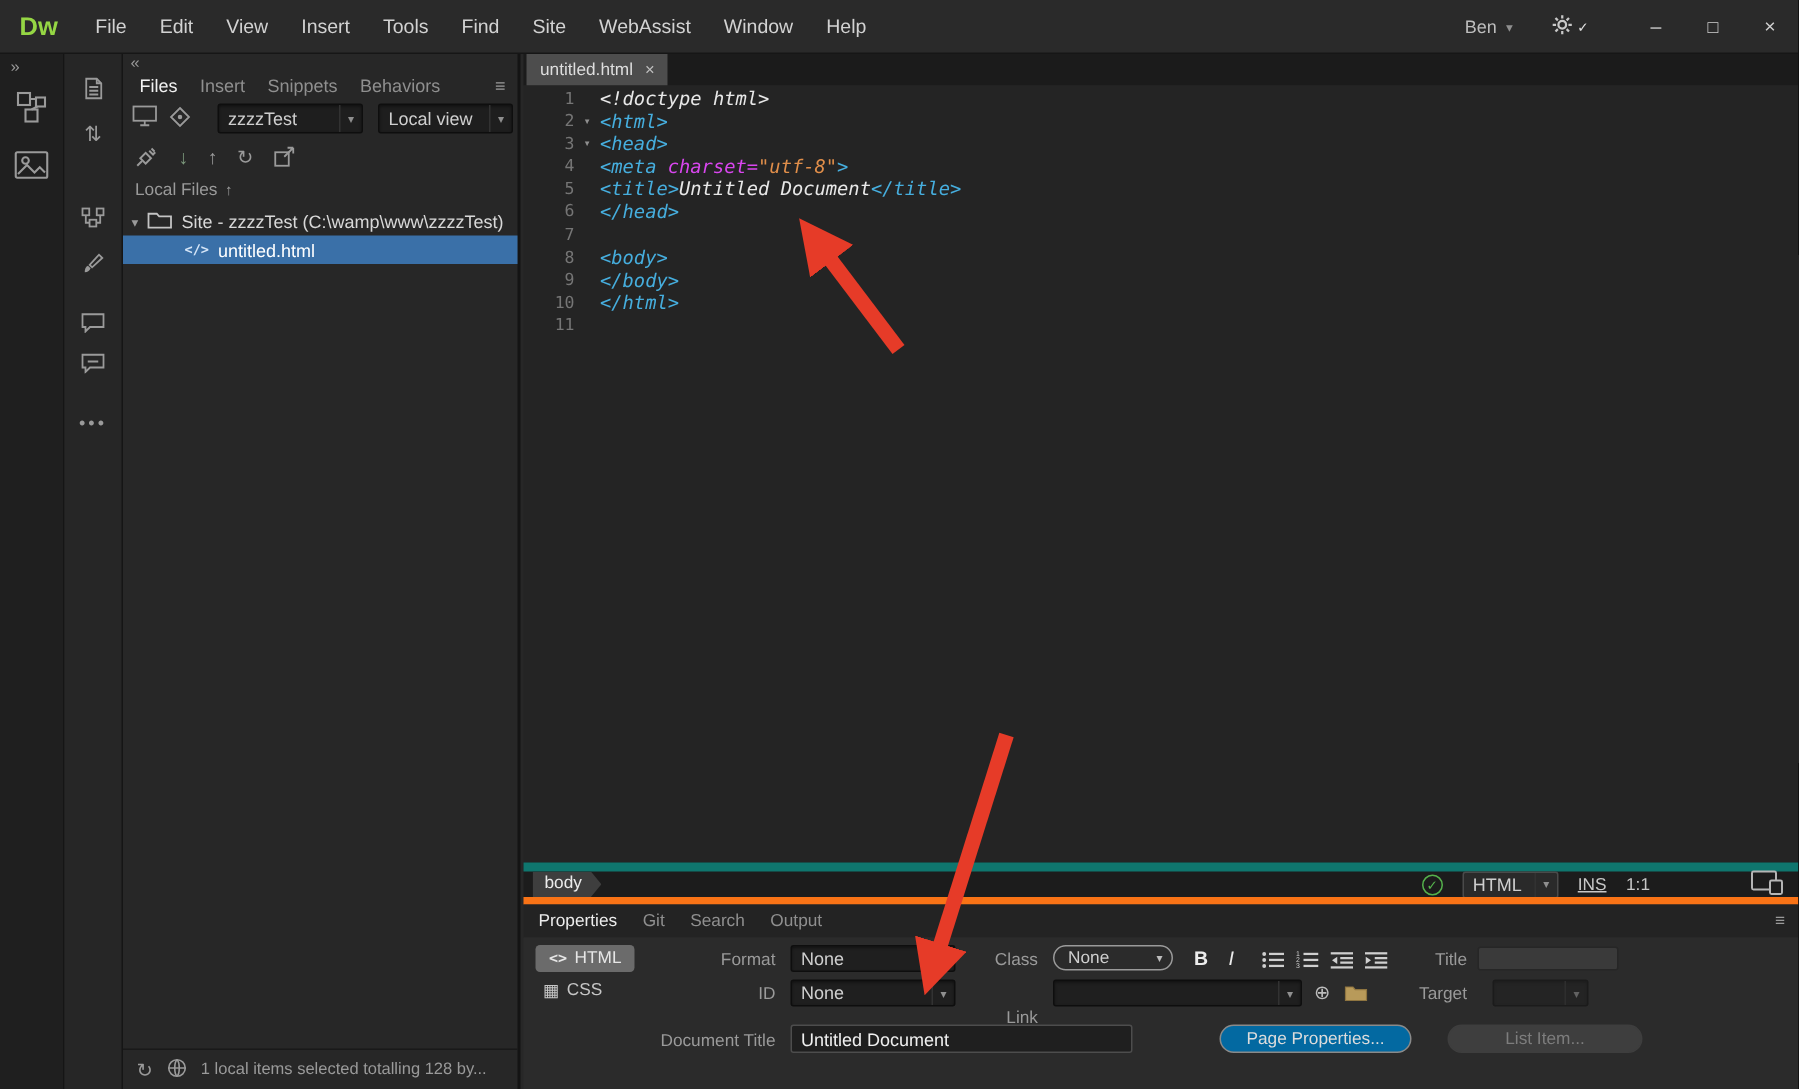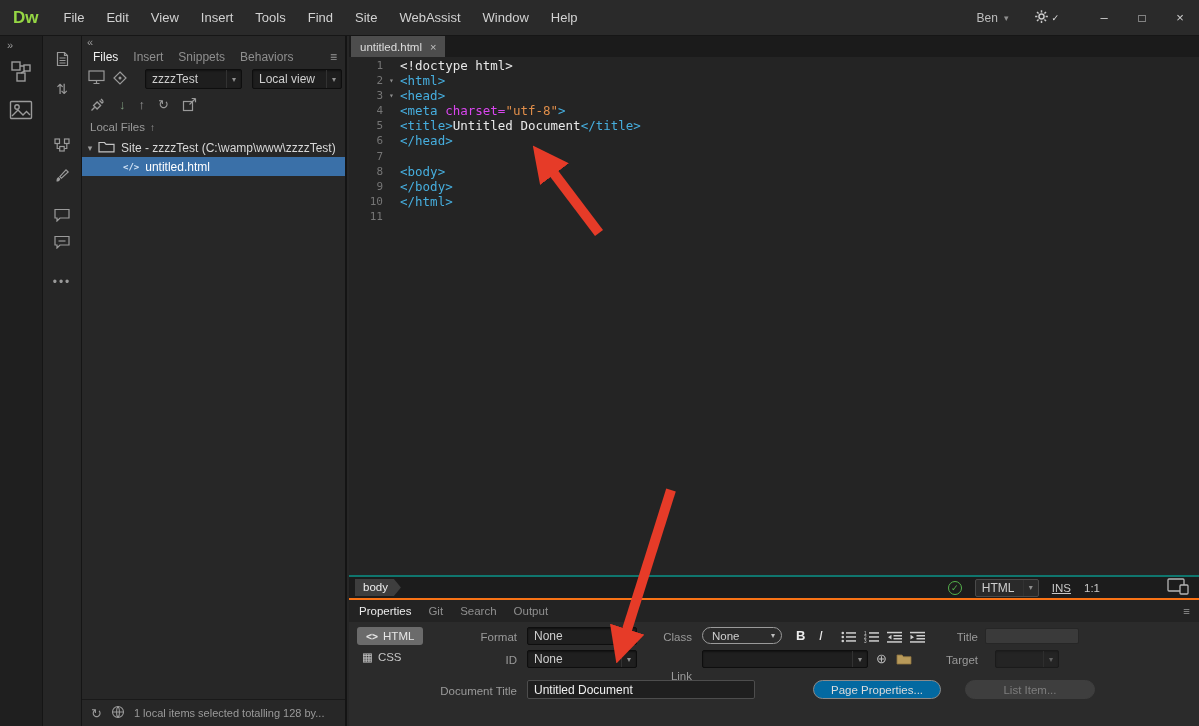--- a/index.html
+++ b/index.html
@@ -66,39 +66,39 @@
   .main{position:absolute;top:36px;left:349px;right:0;bottom:0;display:flex;flex-direction:column;}
   .doc-tabbar{height:21px;background:#1b1b1b;display:flex;align-items:flex-end;}
   .doc-tab{height:21px;background:#4d4d4d;color:#dedede;font-size:11.5px;display:flex;align-items:center;
            gap:8px;padding:0 9px;margin-left:2px;}
   .doc-tab .close{color:#c0c0c0;font-size:11px;}
   .code-area{flex:1;background:#242424;overflow:hidden;padding-top:1px;
              font-family:"DejaVu Sans Mono",monospace;font-size:12.5px;}
   .code-line{display:flex;height:15.1px;line-height:15.1px;}
   .ln{width:34px;text-align:right;color:#757575;font-size:11px;}
   .fold{width:17px;text-align:center;color:#8f8f8f;font-size:8px;}
-  .lc{white-space:pre;color:#e8e8e8;}
+  .lc{white-space:pre;color:#e8e8e8;font-style:italic;}
   .tk-plain{color:#e8e8e8;}
   .tk-tag{color:#46aede;}
   .tk-attr{color:#d946ef;}
   .tk-str{color:#e08e4a;}
 
   
-  .tagbar{height:23px;background:#1c1c1c;border-top:2px solid #0f766e;display:flex;align-items:center;padding:0 10px 0 6px;}
+  .tagbar{height:23px;background:#1c1c1c;border-top:6px solid #0f766e;display:flex;align-items:center;padding:0 10px 0 6px;}
   .tag-chip{background:#3e3e3e;color:#ececec;font-size:11.5px;padding:2px 13px 3px 8px;
             clip-path:polygon(0 0,calc(100% - 7px) 0,100% 50%,calc(100% - 7px) 100%,0 100%);}
   .tagbar-right{margin-left:auto;display:flex;align-items:center;gap:13px;}
   .ok-circle{width:14px;height:14px;border:1.5px solid #55b24c;border-radius:50%;color:#55b24c;
              font-size:9px;display:flex;align-items:center;justify-content:center;}
   .dd-doctype{width:64px;height:18px;background:#2a2a2a;border:1px solid #4a4a4a;box-shadow:none;}
   .ins{color:#c8c8c8;font-size:11.5px;text-decoration:underline;}
   .pos{color:#c8c8c8;font-size:11.5px;margin-right:54px;}
 
   
-  .props{height:128px;display:flex;flex-direction:column;background:#2b2b2b;border-top:2px solid #f97316;}
+  .props{height:128px;display:flex;flex-direction:column;background:#2b2b2b;border-top:5px solid #f97316;}
   .props-tabs{height:22px;background:#232323;display:flex;align-items:center;gap:17px;padding-left:10px;font-size:11.5px;}
   .props-tab{color:#8f8f8f;}
   .props-tab.active{color:#ececec;}
   .props-menu{margin-left:auto;margin-right:9px;color:#9a9a9a;}
   .props-content{position:relative;flex:1;background:#2b2b2b;}
   .abs{position:absolute;}
   .plabel{color:#9a9a9a;font-size:11.5px;text-align:right;}
   .mode-btn{display:flex;align-items:center;gap:5px;font-size:11.5px;color:#e6e6e6;}
   .mode-btn .angle{font-family:"DejaVu Sans Mono",monospace;font-size:10px;font-weight:bold;}
   .mode-html{left:8px;top:5px;height:18px;padding:0 9px;background:#6b6b6b;border-radius:3px;}

